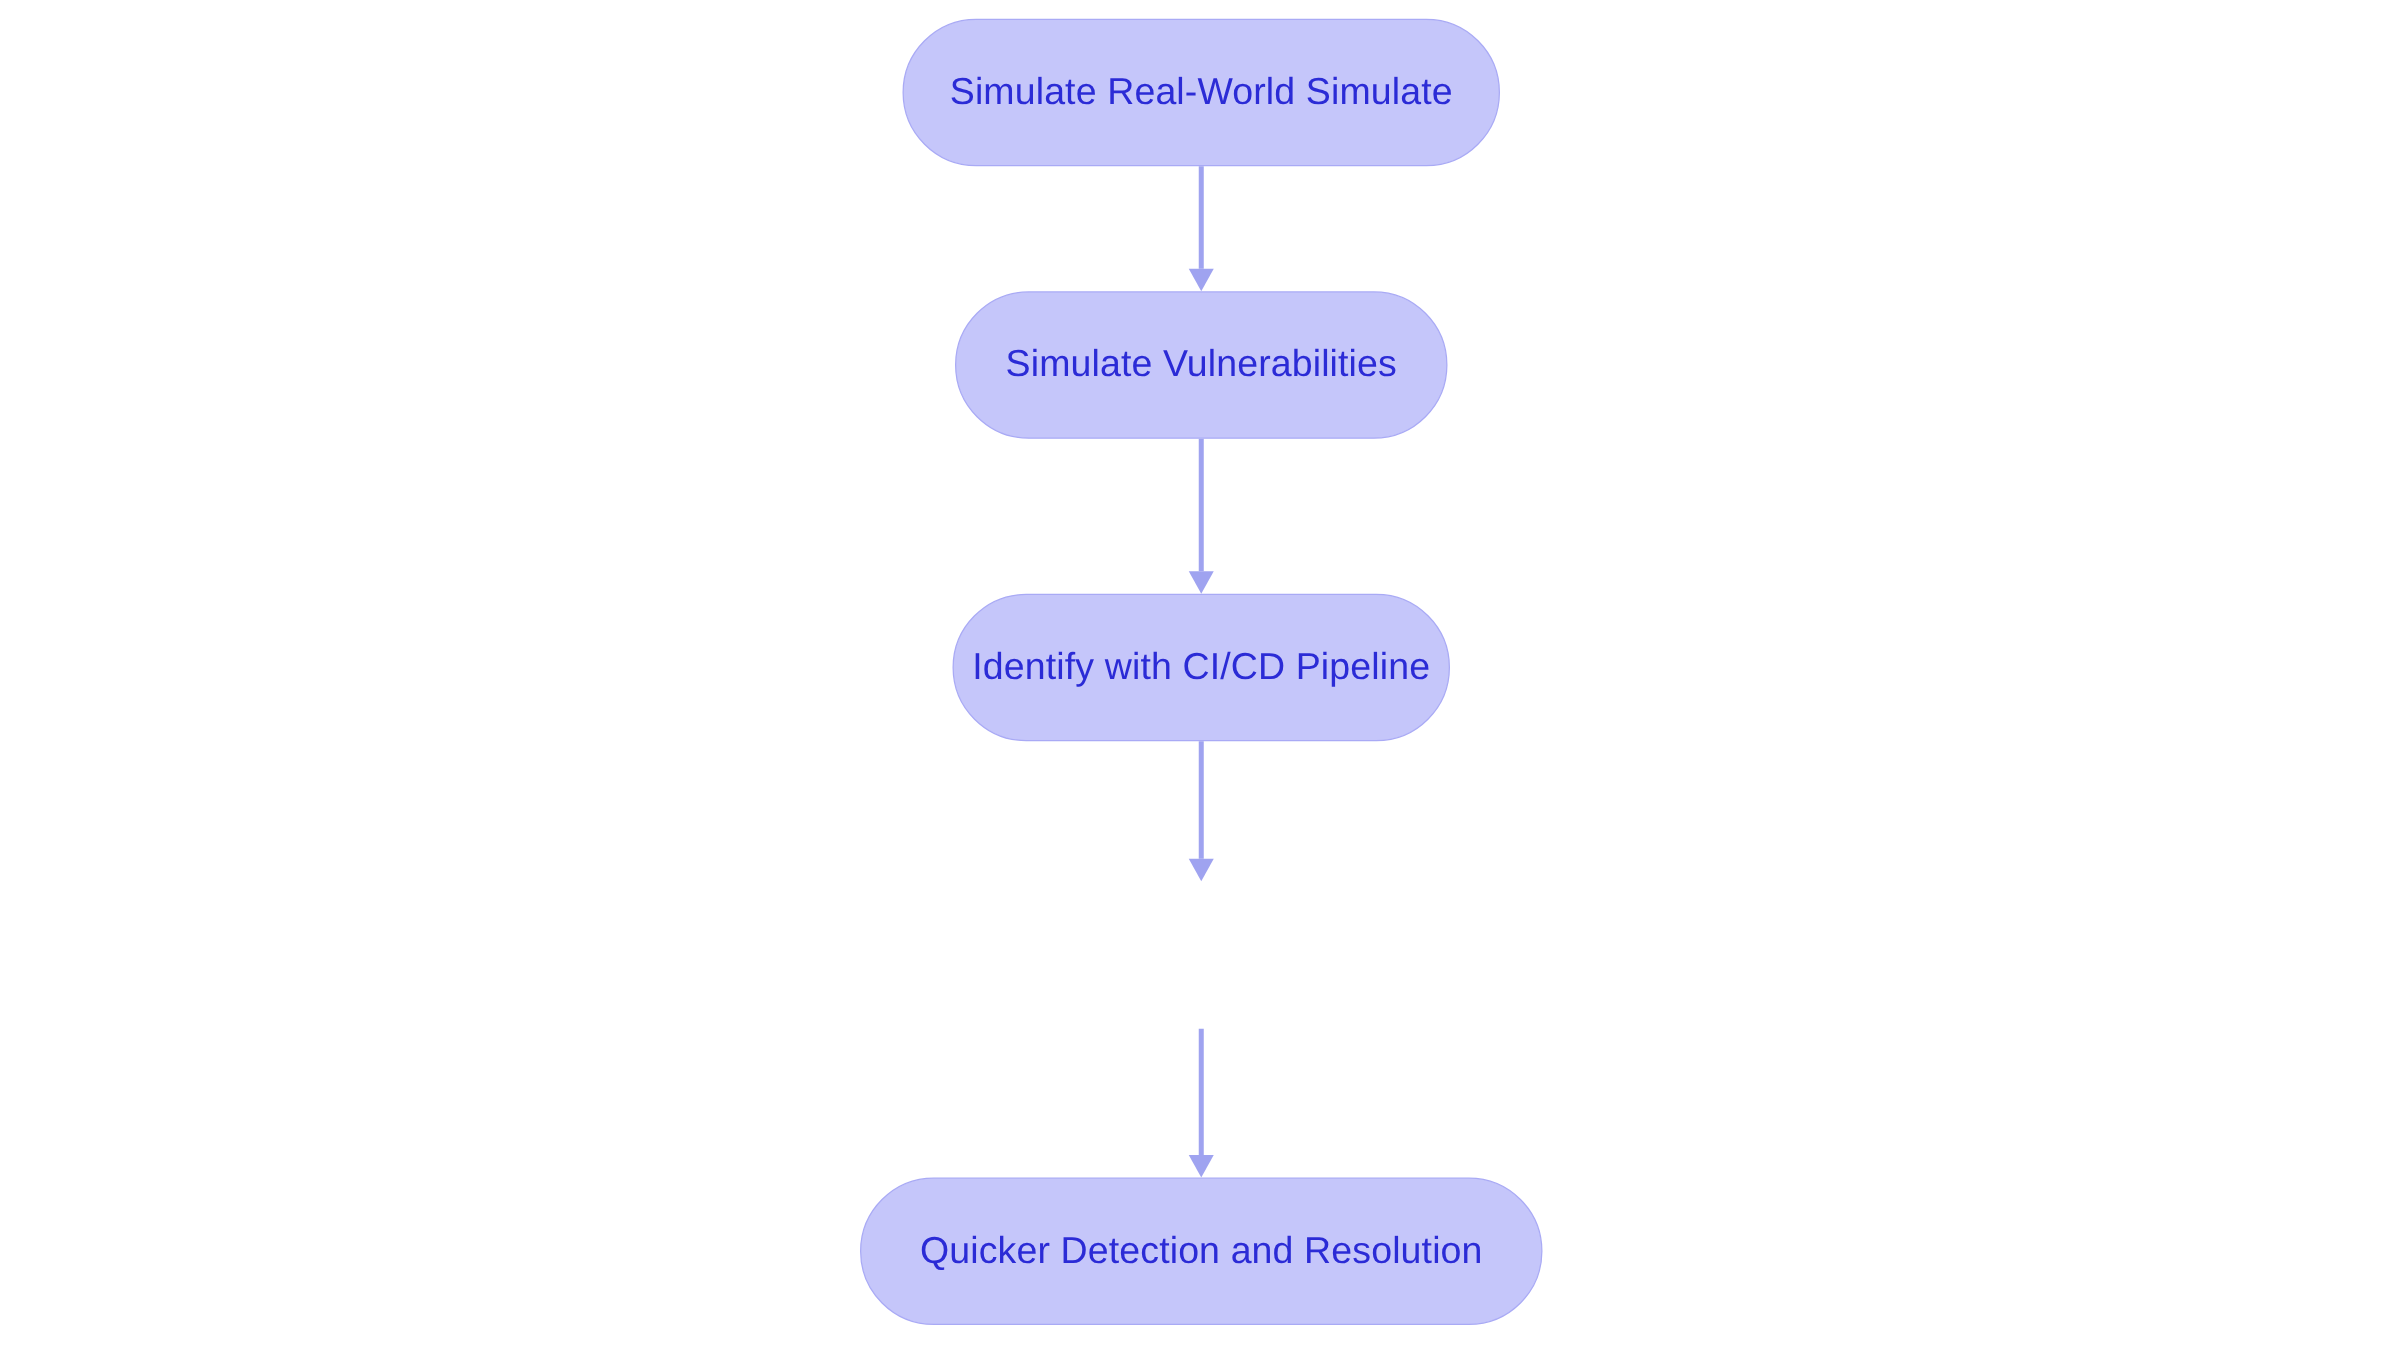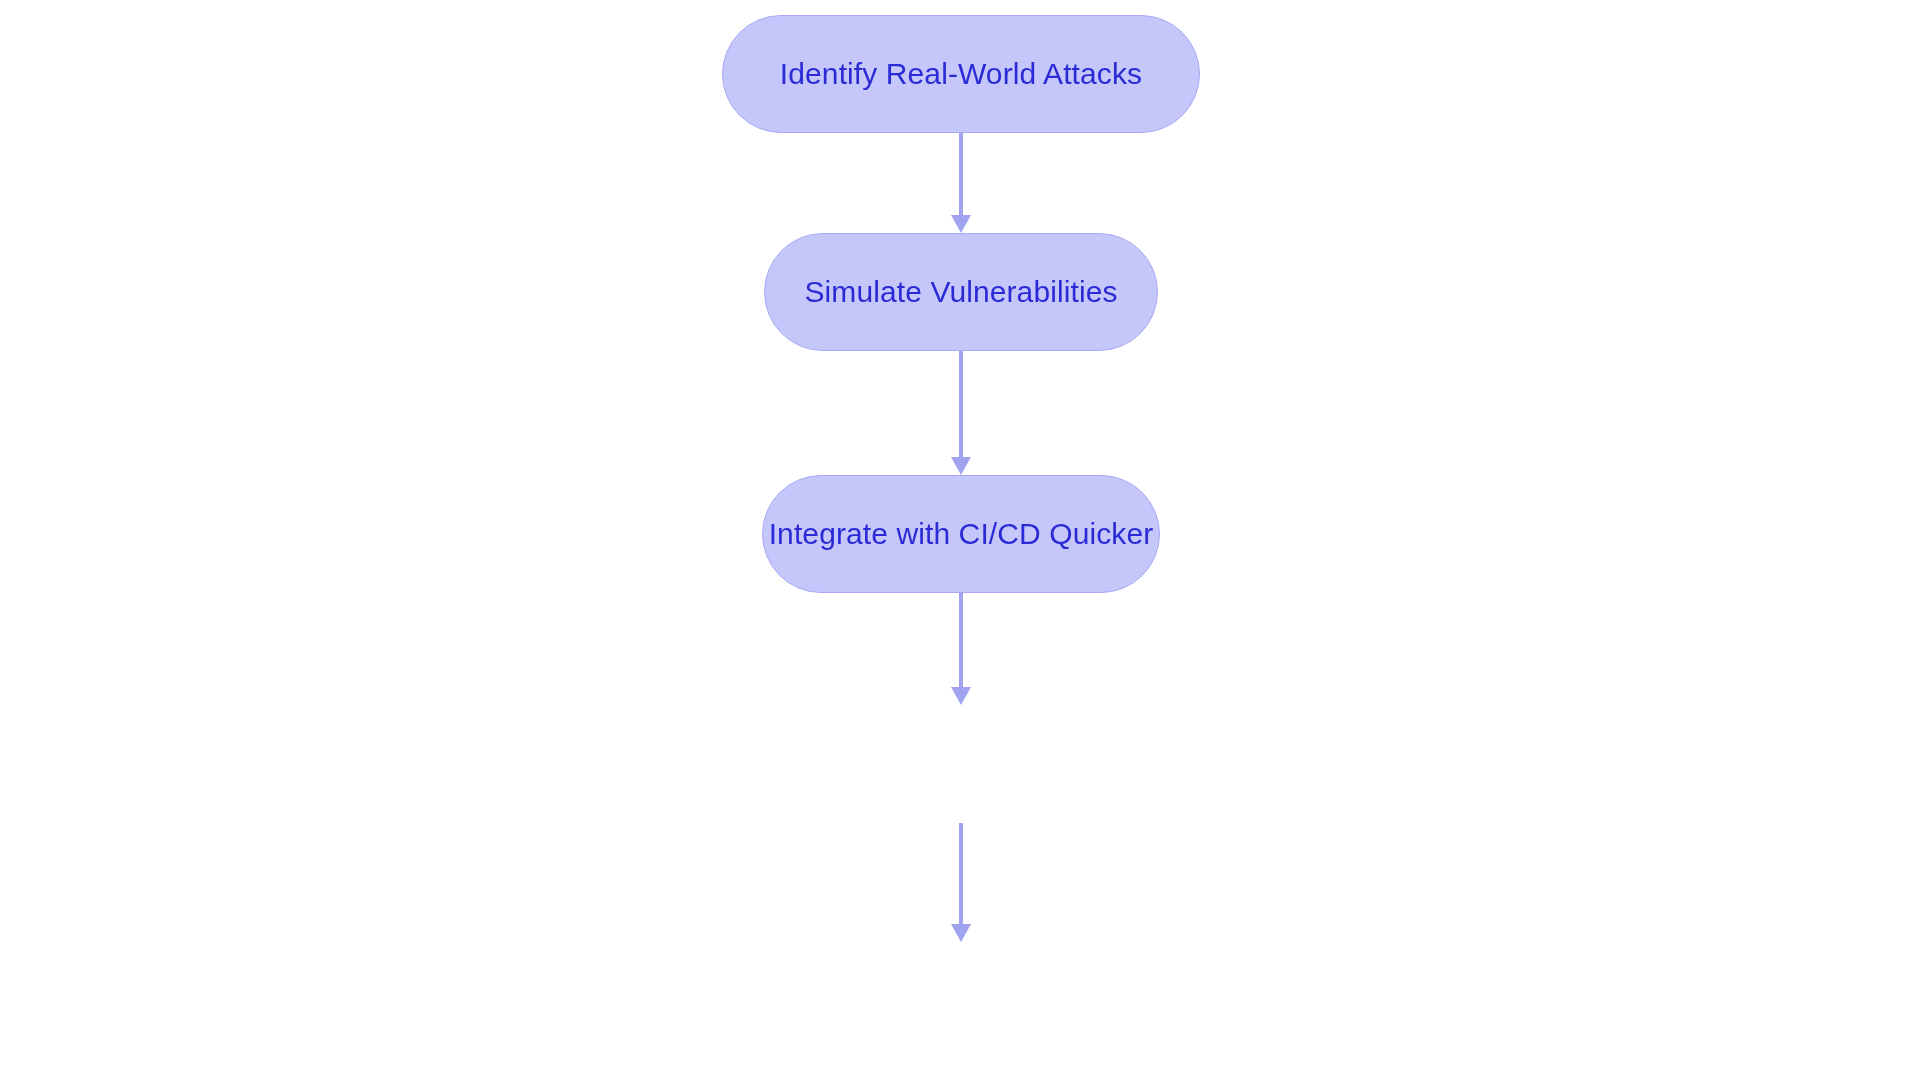--- a/index.html
+++ b/index.html
@@ -86,47 +86,50 @@
   .arrow-4 { top: 823px; height: 119px; }
   .arrow-4 .arrow-line { height: 101px; }
 </style>
 </head>
 <body>
 
 <div id="flowchart-canvas">
   <div class="flow-column">
 
     <div class="flow-node node-1">
-      <span class="node-label">Identify Real-World Attacks</span>
+      <span class="node-label">Simulate Real-World Simulate</span>
     </div>
 
     <div class="flow-arrow arrow-1">
       <div class="arrow-line"></div>
       <div class="arrow-head"></div>
     </div>
 
     <div class="flow-node node-2">
       <span class="node-label">Simulate Vulnerabilities</span>
     </div>
 
     <div class="flow-arrow arrow-2">
       <div class="arrow-line"></div>
       <div class="arrow-head"></div>
     </div>
 
     <div class="flow-node node-3">
-      <span class="node-label">Integrate with CI/CD Quicker</span>
+      <span class="node-label">Identify with CI/CD Pipeline</span>
     </div>
 
     <div class="flow-arrow arrow-3">
       <div class="arrow-line"></div>
       <div class="arrow-head"></div>
     </div>
 
 
     <div class="flow-arrow arrow-4">
       <div class="arrow-line"></div>
       <div class="arrow-head"></div>
     </div>
 
+    <div class="flow-node node-5">
+      <span class="node-label">Quicker Detection and Resolution</span>
+    </div>
 
   </div>
 </div>
 
 </body></html>

